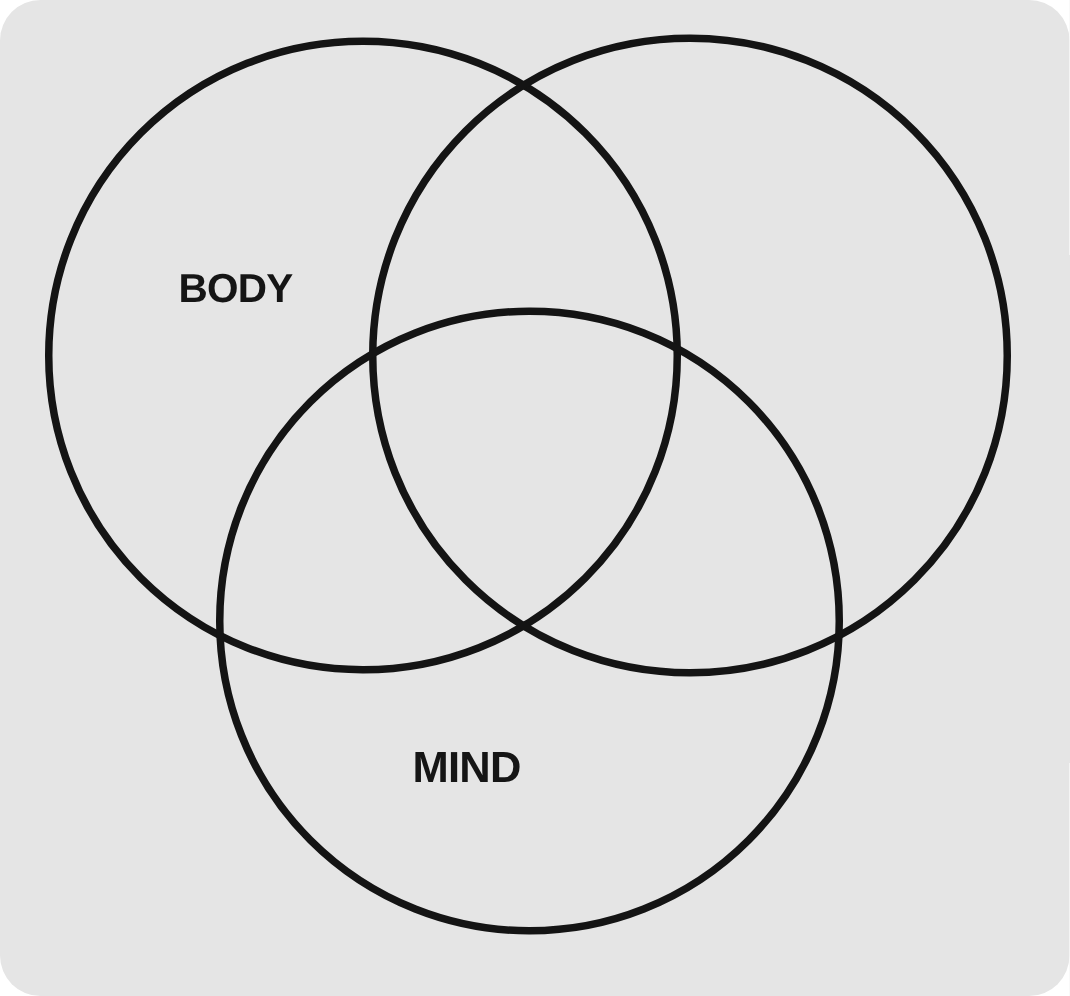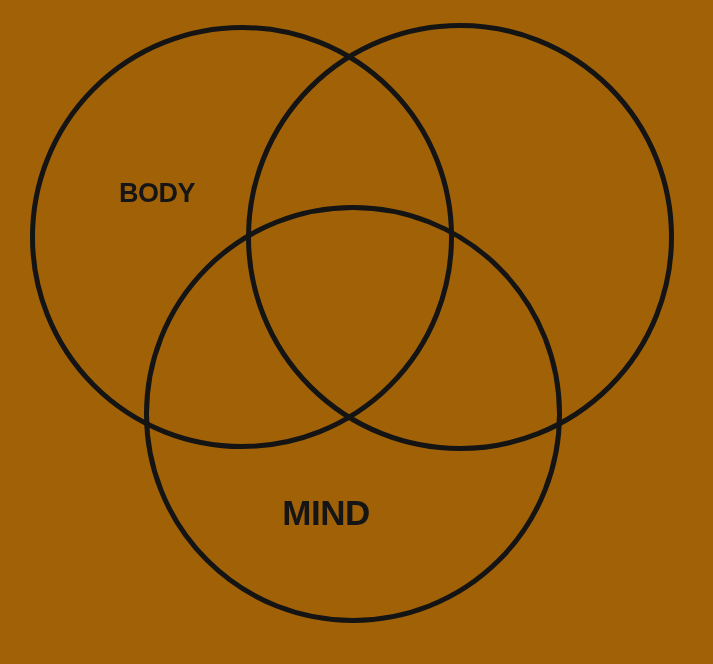--- a/index.html
+++ b/index.html
@@ -4,23 +4,24 @@
 <style>
   html, body {
     margin: 0;
     padding: 0;
     background: #ffffff;
   }
   .stage {
     position: relative;
     width: 713px;
     height: 664px;
-    background: #a16207;
+    background: #e5e5e5;
     overflow: hidden;
     font-family: "Liberation Sans", sans-serif;
+    border-radius: 27px;
   }
   .circle {
     position: absolute;
     border-style: solid;
     border-radius: 50%;
     background: transparent;
     box-sizing: border-box;
   }
   .venn-label {
     position: absolute;
@@ -34,14 +35,14 @@
 </style>
 </head>
 <body>
 
 <div class="stage">
   <div class="circle" style="left: 30.25px; top: 25.25px; width: 423.5px; height: 423.5px; border-width: 5.5px; border-color: rgb(20, 20, 20);"></div>
   <div class="circle" style="left: 246.25px; top: 23.25px; width: 427.5px; height: 427.5px; border-width: 5.5px; border-color: rgb(20, 20, 20);"></div>
   <div class="circle" style="left: 144.25px; top: 205.25px; width: 417.5px; height: 417.5px; border-width: 5.5px; border-color: rgb(20, 20, 20);"></div>
 
   <div class="venn-label" style="left: 157px; top: 193px; font-size: 27px;">BODY</div>
-  <div class="venn-label" style="left: 326px; top: 513px; font-size: 35px;">MIND</div>
+  <div class="venn-label" style="left: 311px; top: 513px; font-size: 29px;">MIND</div>
 </div>
 
 </body></html>

